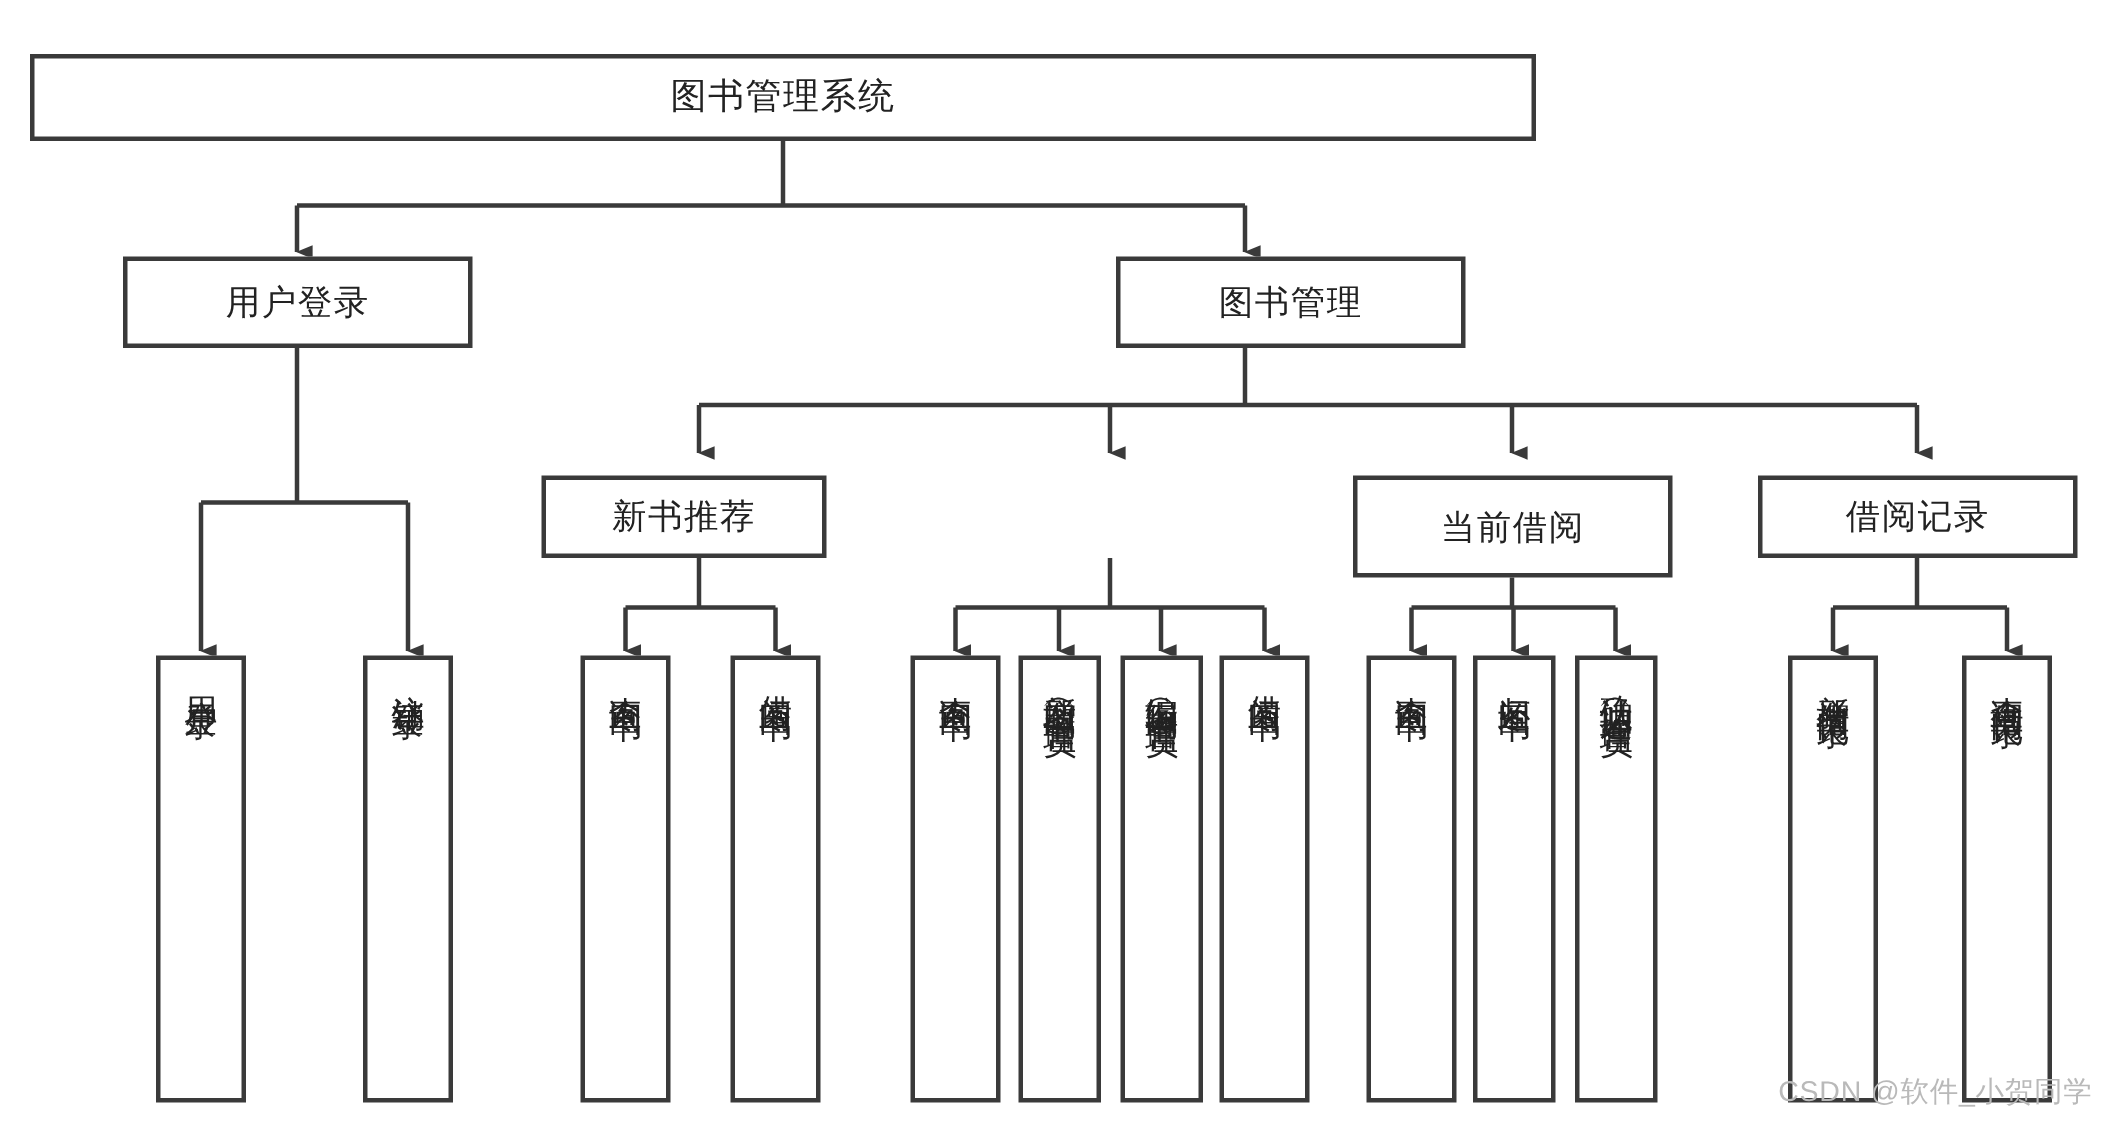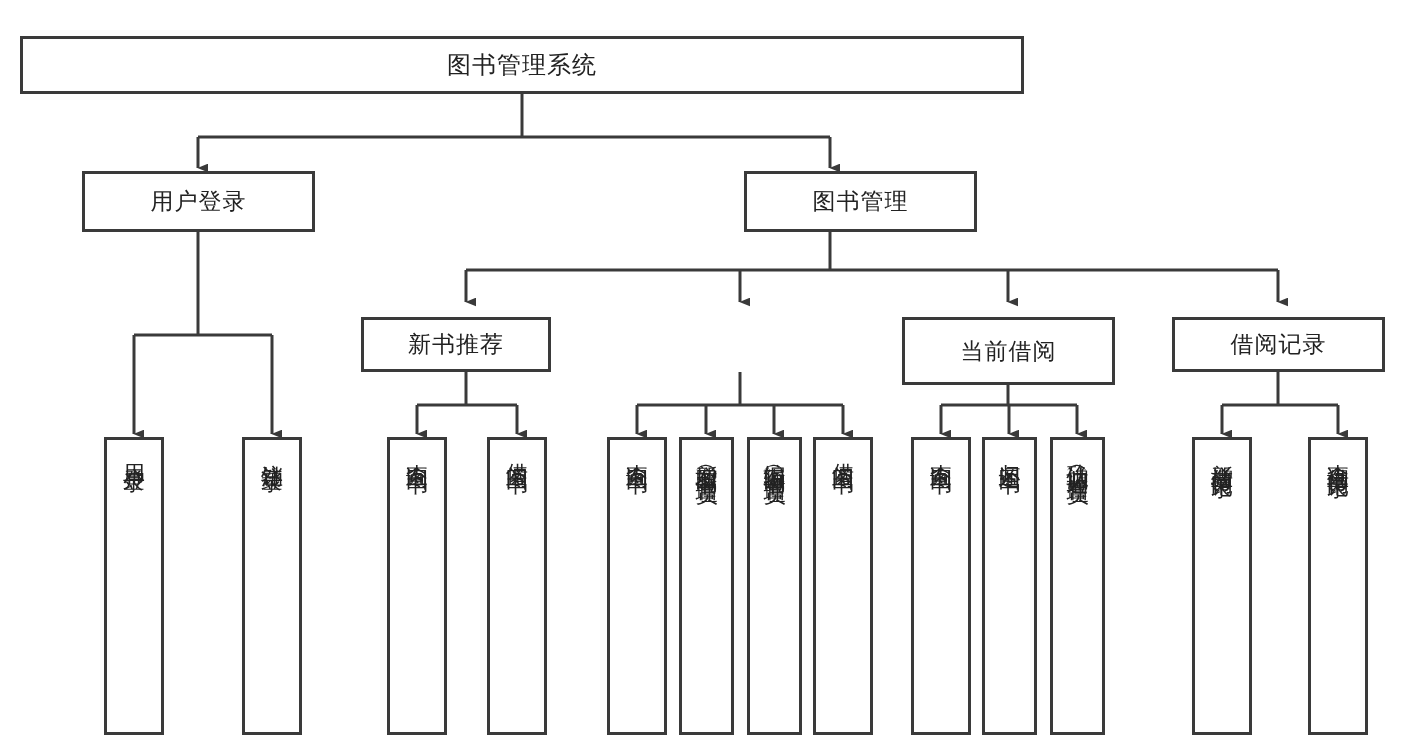--- a/index.html
+++ b/index.html
@@ -196,14 +196,15 @@
   </div>
 
   <div class="node-box vertical" style="left:1192px; top:437px; width:60px; height:298px;">
     <span class="node-label">新增借阅记录</span>
   </div>
 
   <div class="node-box vertical" style="left:1308px; top:437px; width:60px; height:298px;">
     <span class="node-label">查询借阅记录</span>
   </div>
 
+  <div id="watermark">CSDN @软件_小贺同学</div>
 
 </div>
 
 </body></html>

